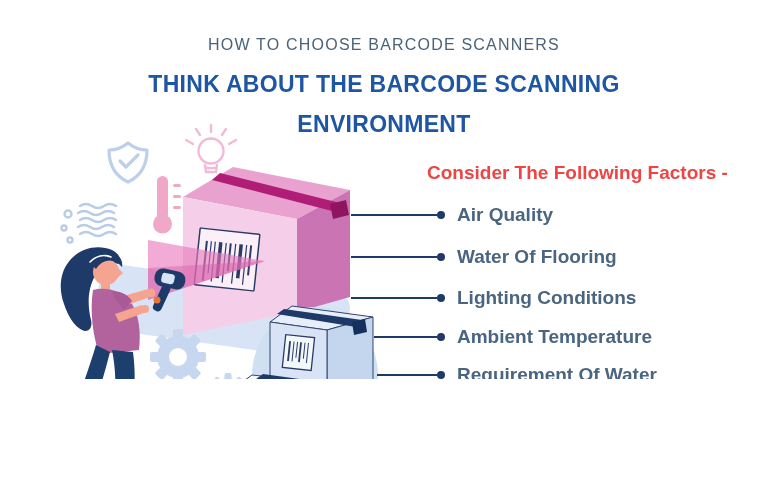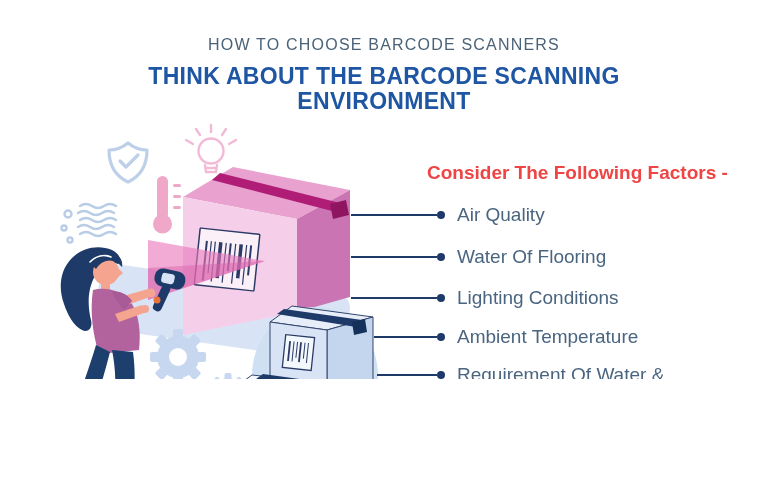--- a/index.html
+++ b/index.html
@@ -7,29 +7,29 @@
     position:relative;width:768px;height:379px;background:#ffffff;overflow:hidden;
     font-family:"Liberation Sans",sans-serif;
   }
   .art{position:absolute;left:0;top:0;width:768px;height:503px;}
   .kicker{
     position:absolute;left:0;top:36px;width:768px;text-align:center;
     font-size:16px;letter-spacing:1.2px;color:#4b6378;font-weight:400;
   }
   .title{
     position:absolute;left:104px;top:64px;width:560px;margin:0;text-align:center;
-    font-size:23px;line-height:25px;font-weight:bold;color:#1e56a3;letter-spacing:.3px;
+    font-size:23px;line-height:40px;font-weight:bold;color:#1e56a3;letter-spacing:.3px;
   }
   .factors-heading{
     position:absolute;left:427px;top:162px;width:320px;
     font-size:19px;font-weight:bold;color:#ef4444;
   }
   .factor{
     position:absolute;left:457px;
-    font-size:19px;line-height:26px;color:#4a6580;
+    font-size:19px;line-height:26px;color:#4a6580;font-weight:bold;
   }
   .factor.wrap{width:218px;}
   .logo{position:absolute;left:683px;top:422px;width:80px;text-align:center;}
   .logo-mark{display:block;margin:0 auto;}
   .logo-name{font-size:13px;font-weight:normal;letter-spacing:4px;color:#383838;margin-top:1px;padding-left:4px;}
   .logo-est{display:flex;align-items:center;justify-content:center;gap:4px;margin-top:2px;}
   .logo-est .dash{width:16px;height:1px;background:#b3b3b3;}
   .logo-est .est-text{font-size:6.5px;color:#6b6b6b;letter-spacing:.5px;}
 </style>
 </head>

